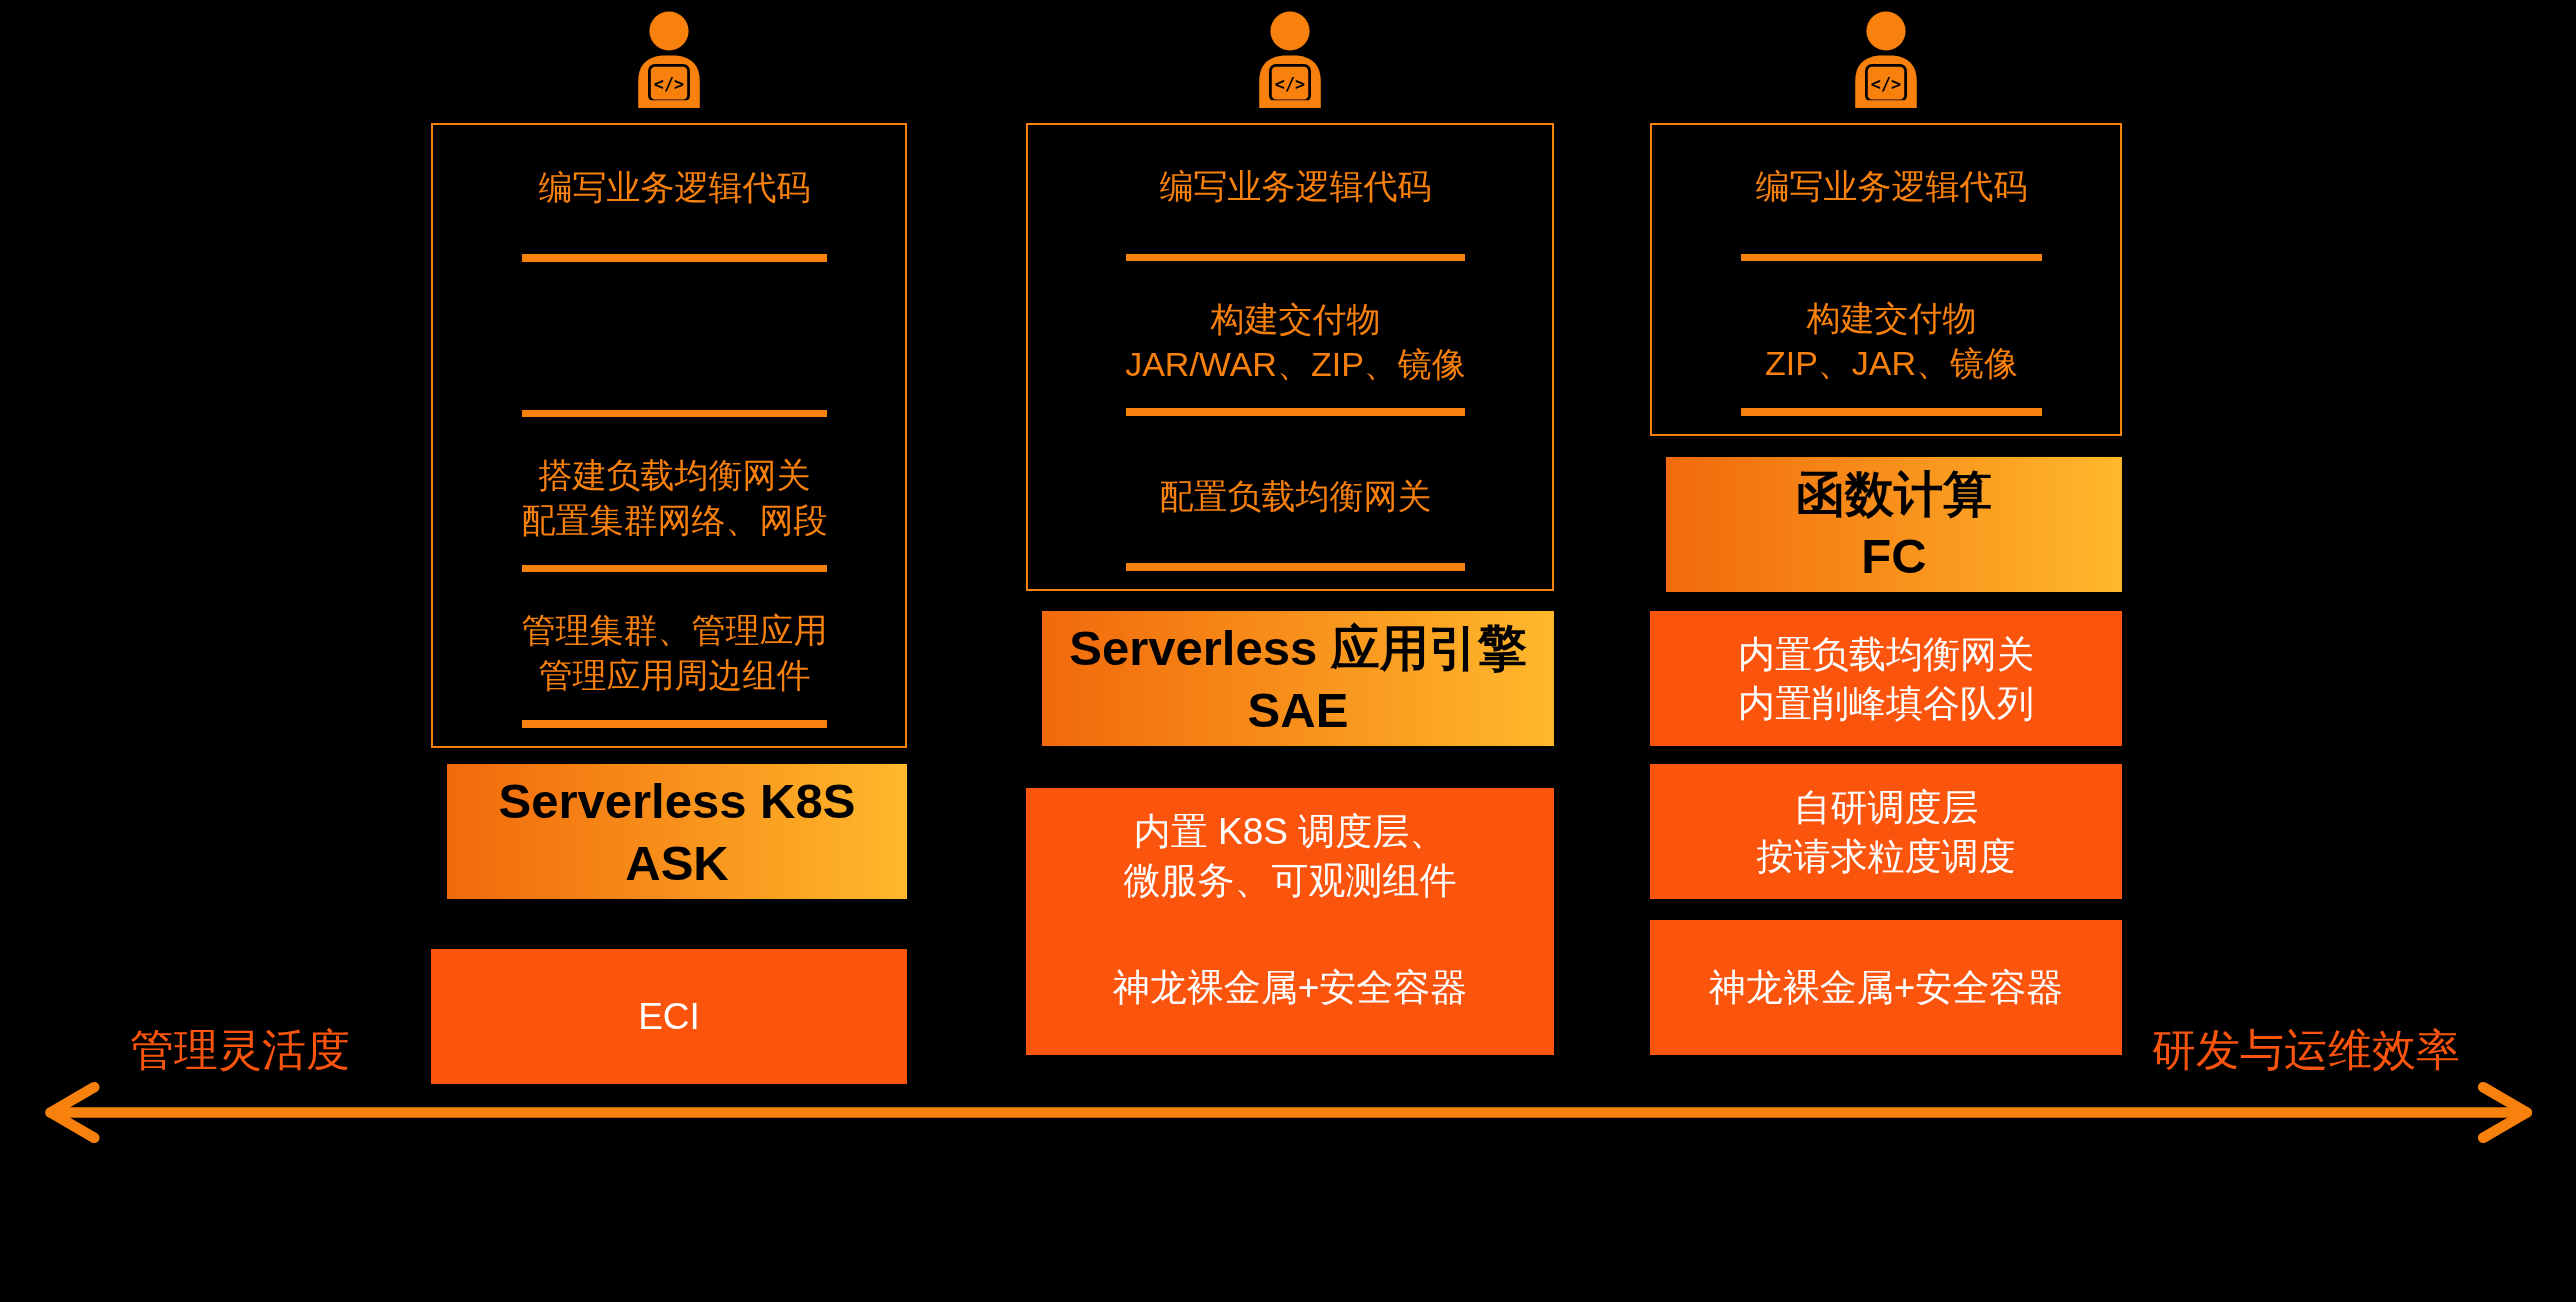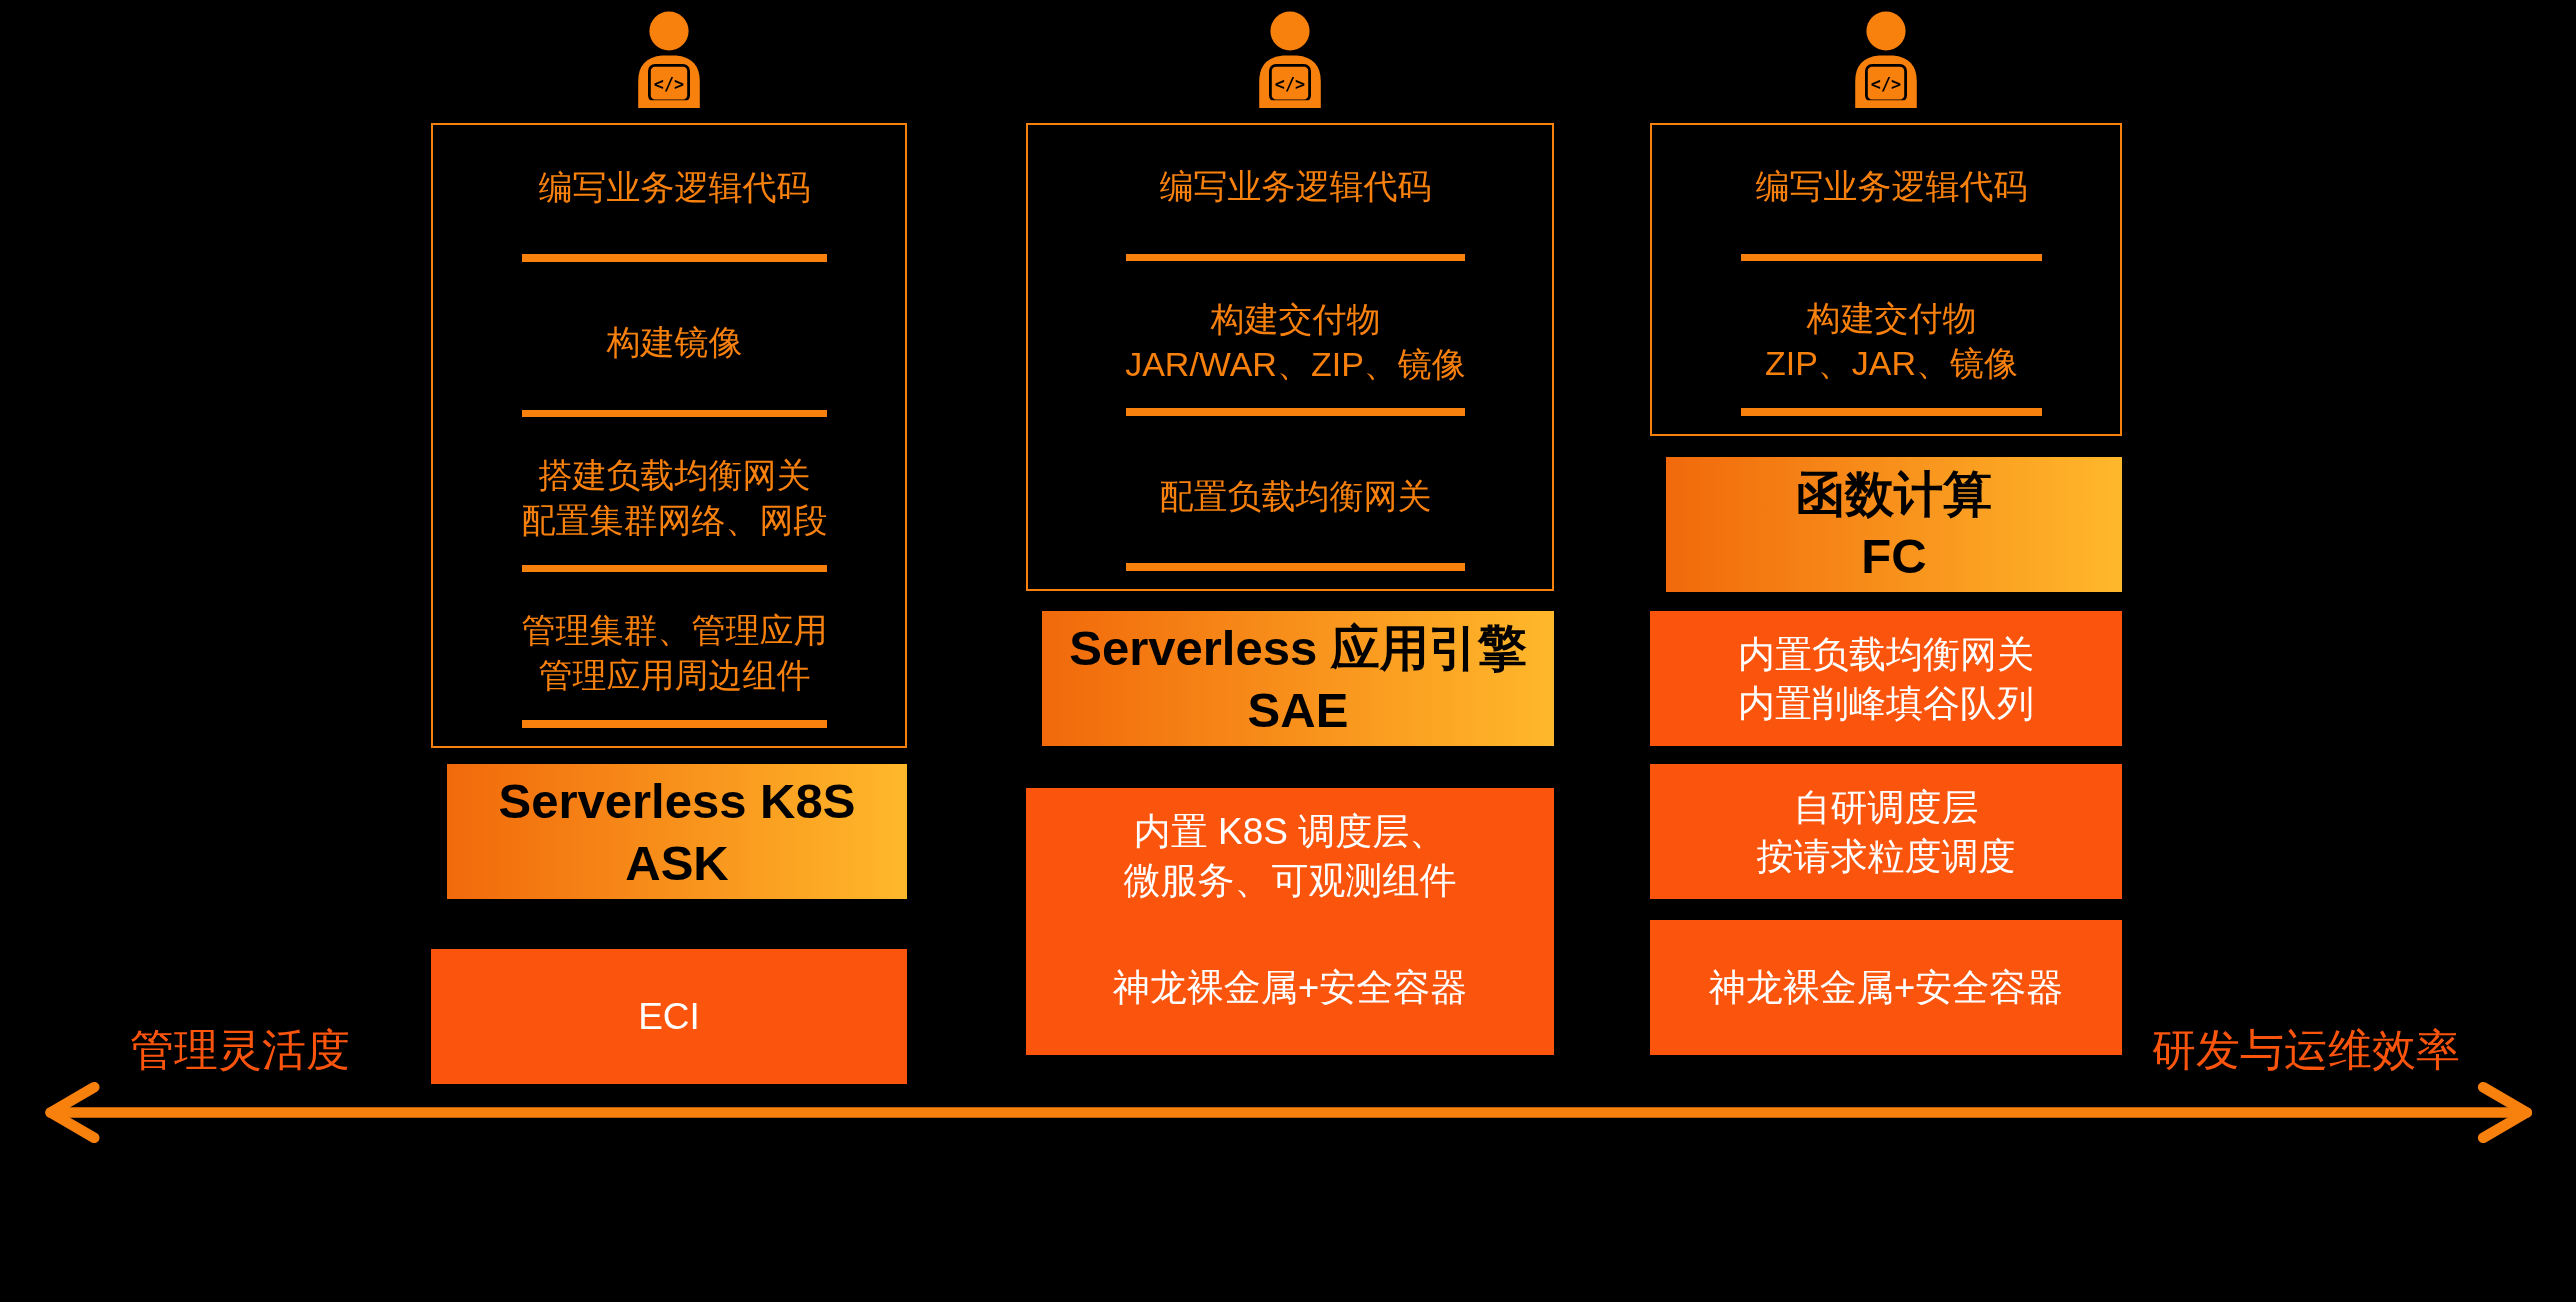--- a/index.html
+++ b/index.html
@@ -145,21 +145,20 @@
         <text class="icon-code" x="60" y="114" text-anchor="middle">&lt;/&gt;</text>
         <rect class="icon-fill" x="22" y="129" width="76" height="11" rx="4"></rect>
       </svg>
     </div>
     <div class="steps-box" style="top:123px; height:625px;">
       <div class="slot">
         <div class="step-line">编写业务逻辑代码</div>
         <div class="divider"></div>
       </div>
       <div class="slot">
-        <div class="step-line">构建镜像</div>
         <div class="divider"></div>
       </div>
       <div class="slot">
         <div class="step-line">搭建负载均衡网关</div>
         <div class="step-line">配置集群网络、网段</div>
         <div class="divider"></div>
       </div>
       <div class="slot">
         <div class="step-line">管理集群、管理应用</div>
         <div class="step-line">管理应用周边组件</div>

